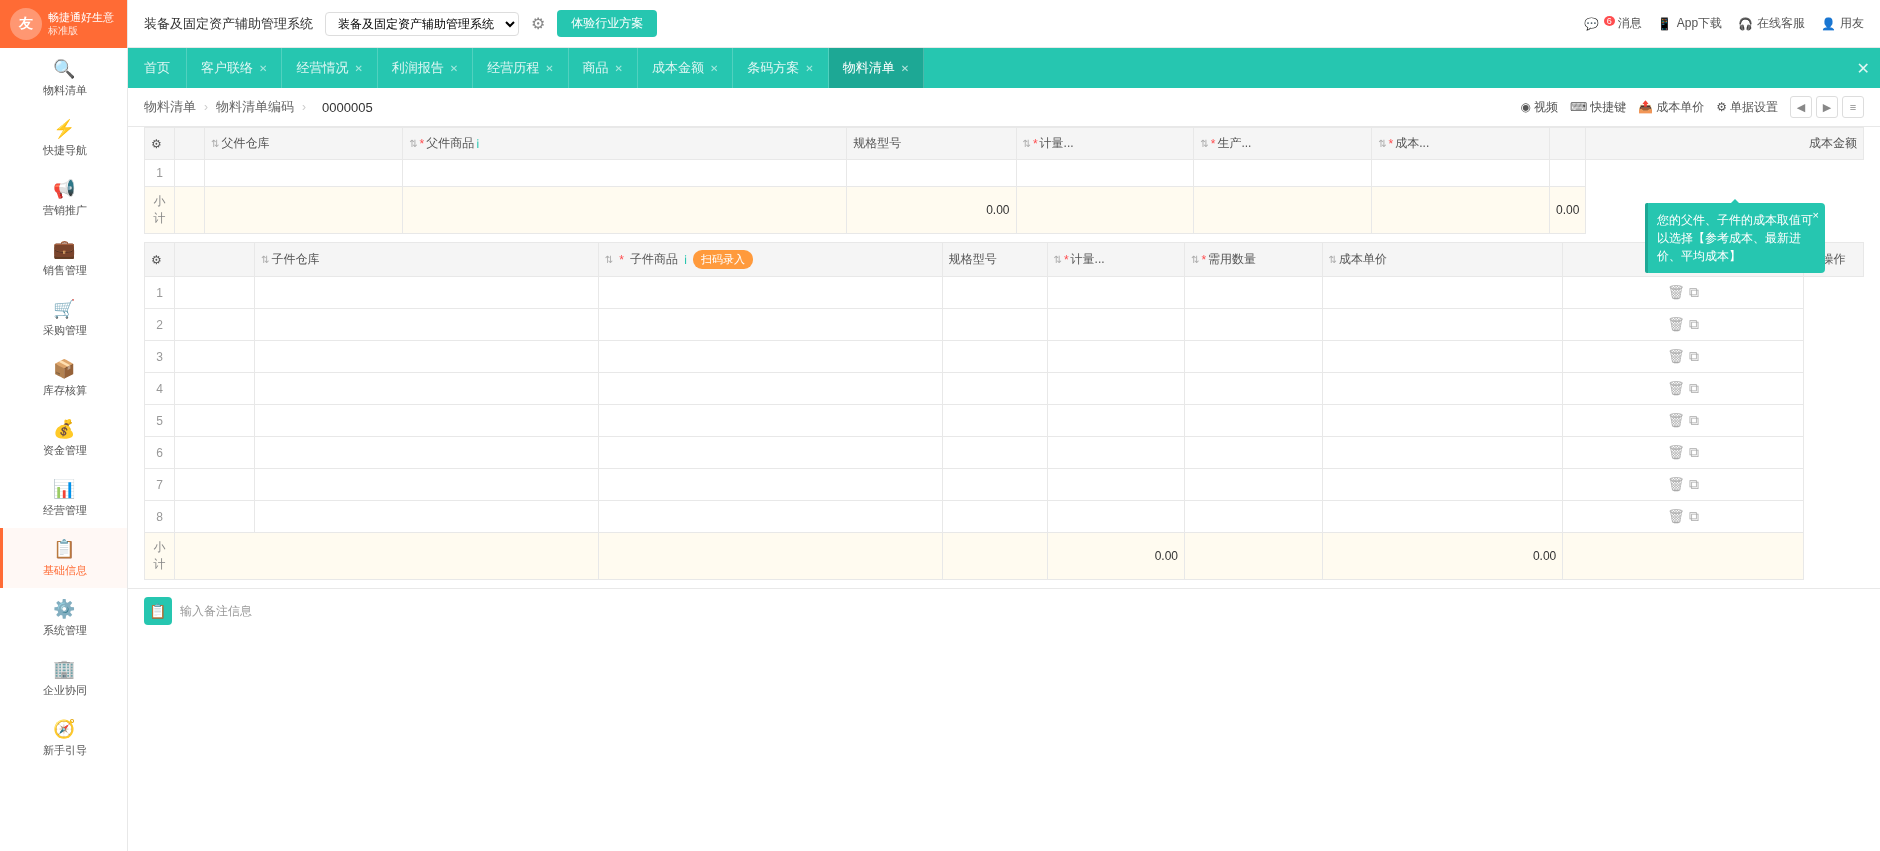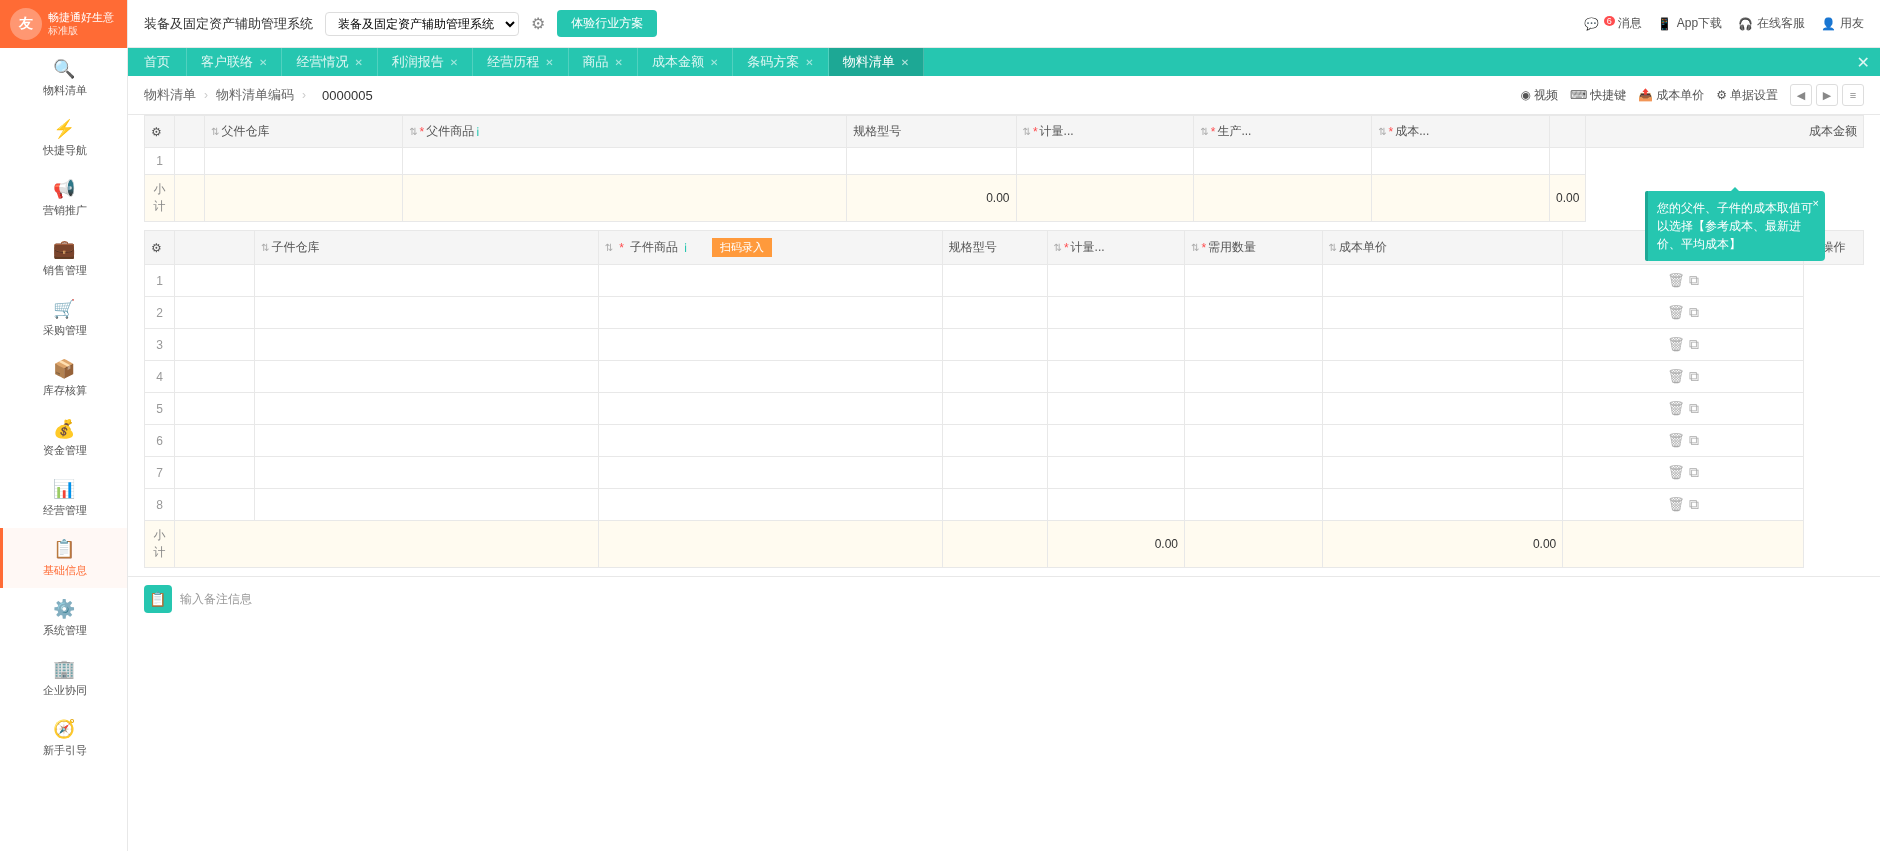--- a/index.html
+++ b/index.html
@@ -91,21 +91,21 @@
       cursor: pointer;
     }
     .topbar-right { display: flex; align-items: center; gap: 16px; color: #555; font-size: 12px; }
     .topbar-right-item { display: flex; align-items: center; gap: 4px; cursor: pointer; }
 
     
     .tab-nav {
       background: #26c6b0;
       display: flex;
       align-items: center;
-      height: 28px;
+      height: 40px;
       padding: 0 0;
       overflow: hidden;
     }
     .tab-item {
       display: flex;
       align-items: center;
       padding: 0 14px;
       height: 40px;
       color: rgba(255,255,255,0.85);
       cursor: pointer;
@@ -168,25 +168,24 @@
     }
     .data-table .row-num { color: #999; text-align: center; width: 30px; }
     .col-settings { width: 30px; text-align: center; }
     .col-sort { font-size: 10px; color: #aaa; cursor: pointer; }
     .required-mark { color: #ff4d4f; }
     .th-content { display: flex; align-items: center; gap: 2px; }
     .scan-btn {
       background: #ff9a3c;
       color: #fff;
       border: none;
-      border-radius: 0;
+      border-radius: 9px;
       padding: 2px 8px;
       font-size: 11px;
       cursor: pointer;
-      margin-left: 19px;
     }
 
     
     .tooltip-box {
       position: absolute;
       background: #26c6b0;
       color: #fff;
       padding: 8px 12px;
       border-radius: 4px;
       font-size: 12px;

